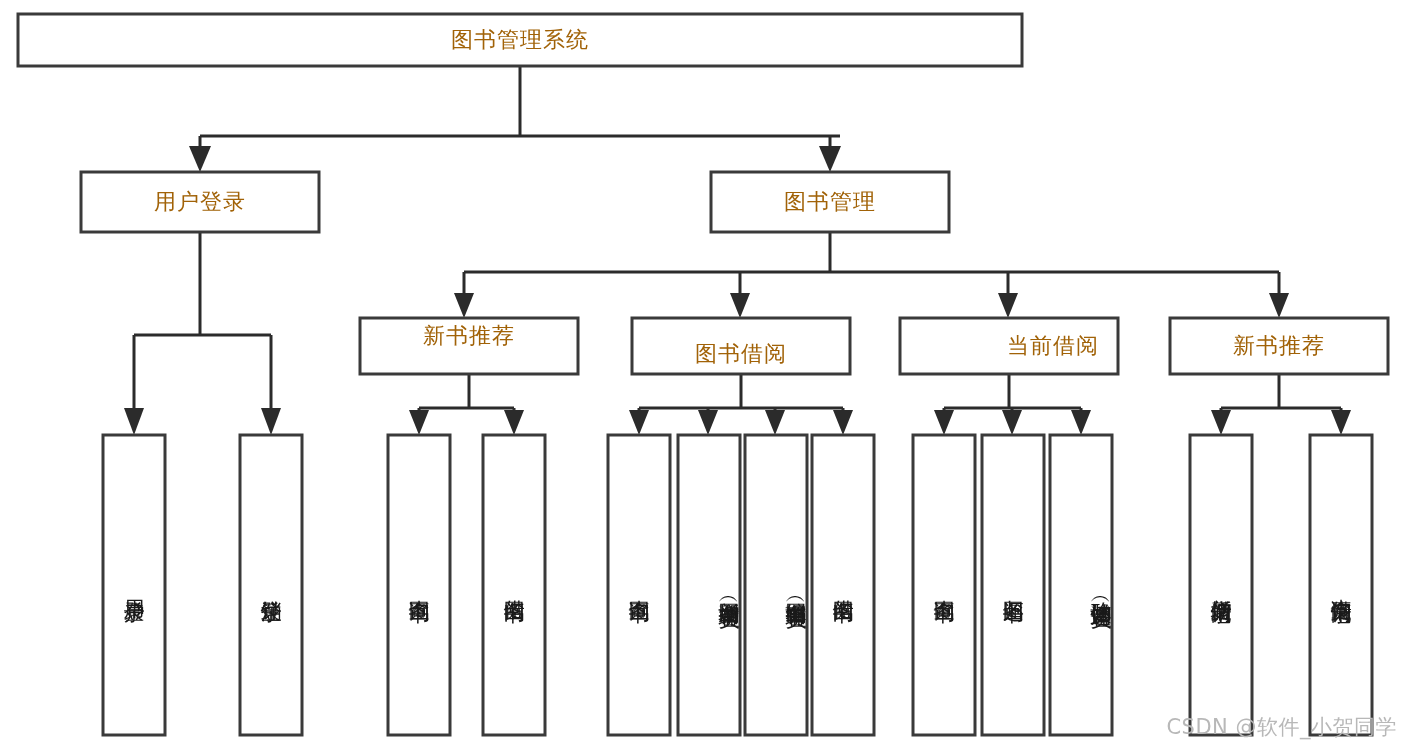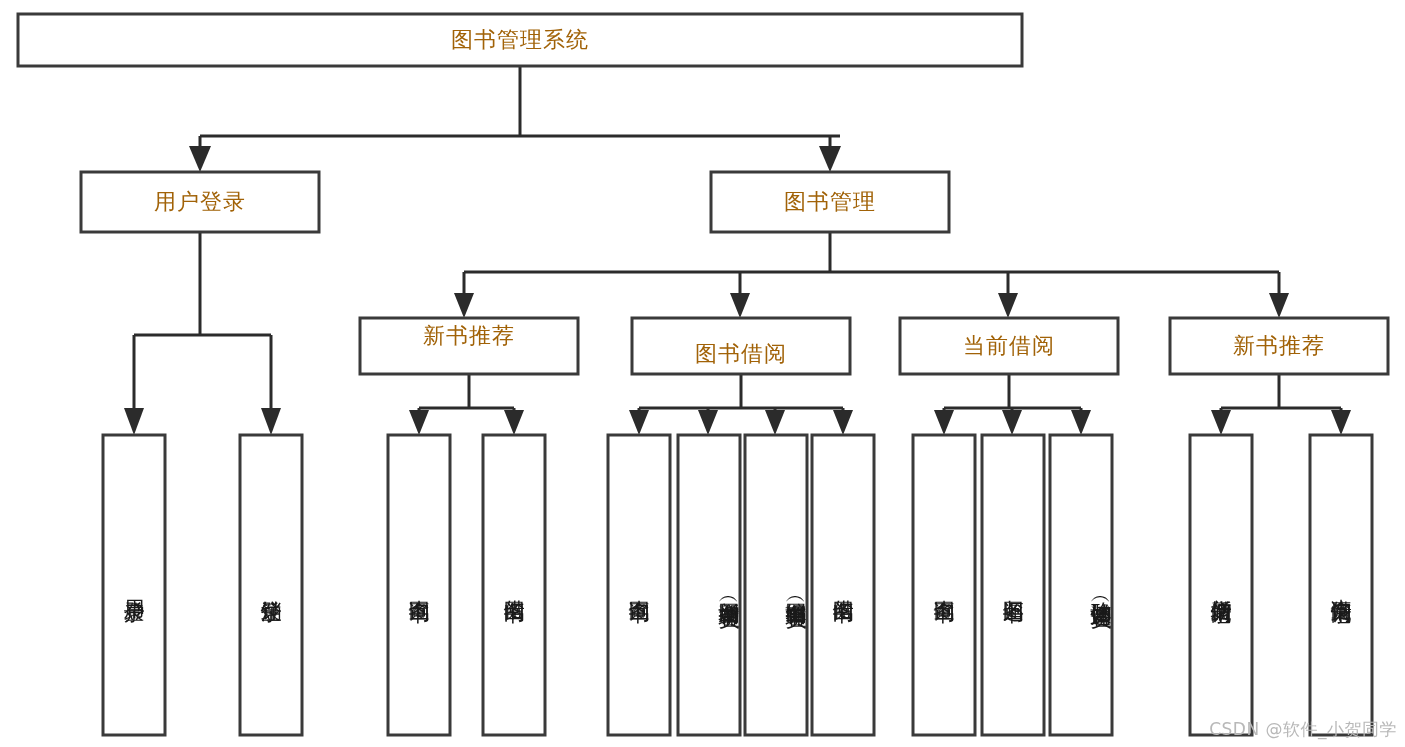--- a/index.html
+++ b/index.html
@@ -61,21 +61,21 @@
     font-size: 22px;
     color: #a16207;
     letter-spacing: 1px;
     white-space: nowrap;
     pointer-events: none;
   }
   .watermark {
     position: absolute;
     right: 8px;
     bottom: 6px;
-    font-size: 17px;
+    font-size: 21px;
     color: #b8b8b8;
     letter-spacing: 0.5px;
     pointer-events: none;
   }
 </style>
 </head>
 <body>
 
 <div id="diagram-root">
 
@@ -184,21 +184,21 @@
     <rect class="node-box" x="1310" y="435" width="62" height="300"></rect>
   </svg>
 
   <div class="hlabel-wrap" style="left:18px; top:14px; width:1004px; height:52px;">图书管理系统</div>
 
   <div class="hlabel-wrap" style="left:81px; top:172px; width:238px; height:60px;">用户登录</div>
   <div class="hlabel-wrap" style="left:711px; top:172px; width:238px; height:60px;">图书管理</div>
 
   <div class="hlabel-wrap" style="left:360px; top:308px; width:218px; height:56px;">新书推荐</div>
   <div class="hlabel-wrap" style="left:632px; top:318px; width:218px; height:56px;margin-top:8px;">图书借阅</div>
-  <div class="hlabel-wrap" style="left:900px; top:318px; width:218px; height:56px;">当前借阅</div>
+  <div class="hlabel-wrap" style="left:900px; top:318px; width:218px; height:56px;padding-left:44px;">当前借阅</div>
   <div class="hlabel-wrap" style="left:1170px; top:318px; width:218px; height:56px;">新书推荐</div>
 
   <div class="vlabel-wrap" style="left:103px; top:435px; width:62px; height:300px;">用户登录</div>
   <div class="vlabel-wrap" style="left:240px; top:435px; width:62px; height:300px;">注销登录</div>
   <div class="vlabel-wrap" style="left:388px; top:435px; width:62px; height:300px;">查询图书</div>
   <div class="vlabel-wrap" style="left:483px; top:435px; width:62px; height:300px;">借阅图书</div>
   <div class="vlabel-wrap" style="left:608px; top:435px; width:62px; height:300px;">查询图书</div>
   <div class="vlabel-wrap" style="left:678px; top:435px; width:62px; height:300px; align-items:flex-start; padding-top:8px; box-sizing:border-box;">新增图书（管理员）</div>
   <div class="vlabel-wrap" style="left:745px; top:435px; width:62px; height:300px; align-items:flex-start; padding-top:8px; box-sizing:border-box;">编辑图书（管理员）</div>
   <div class="vlabel-wrap" style="left:812px; top:435px; width:62px; height:300px;">借阅图书</div>

